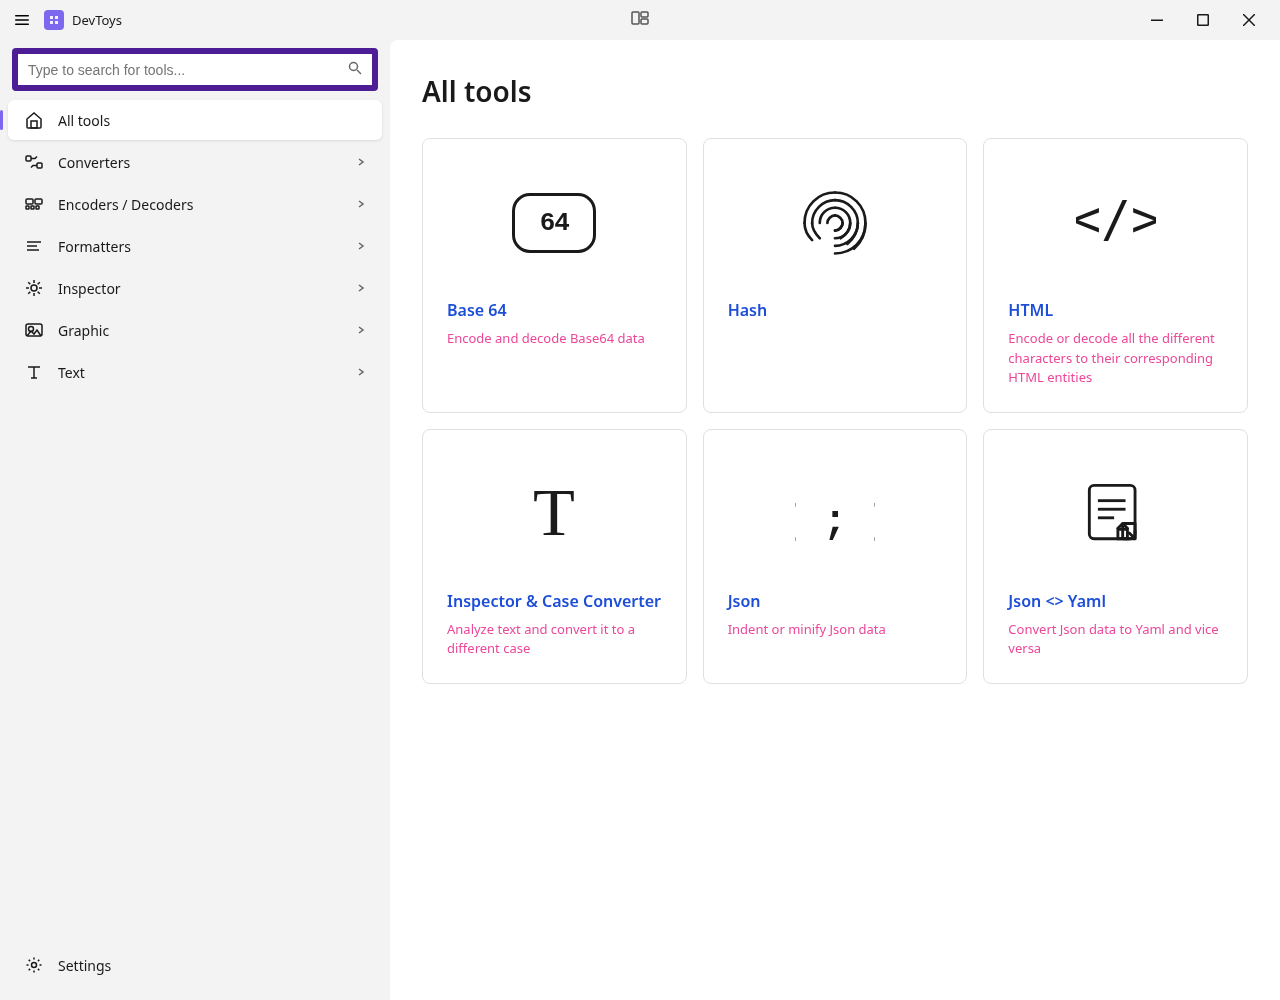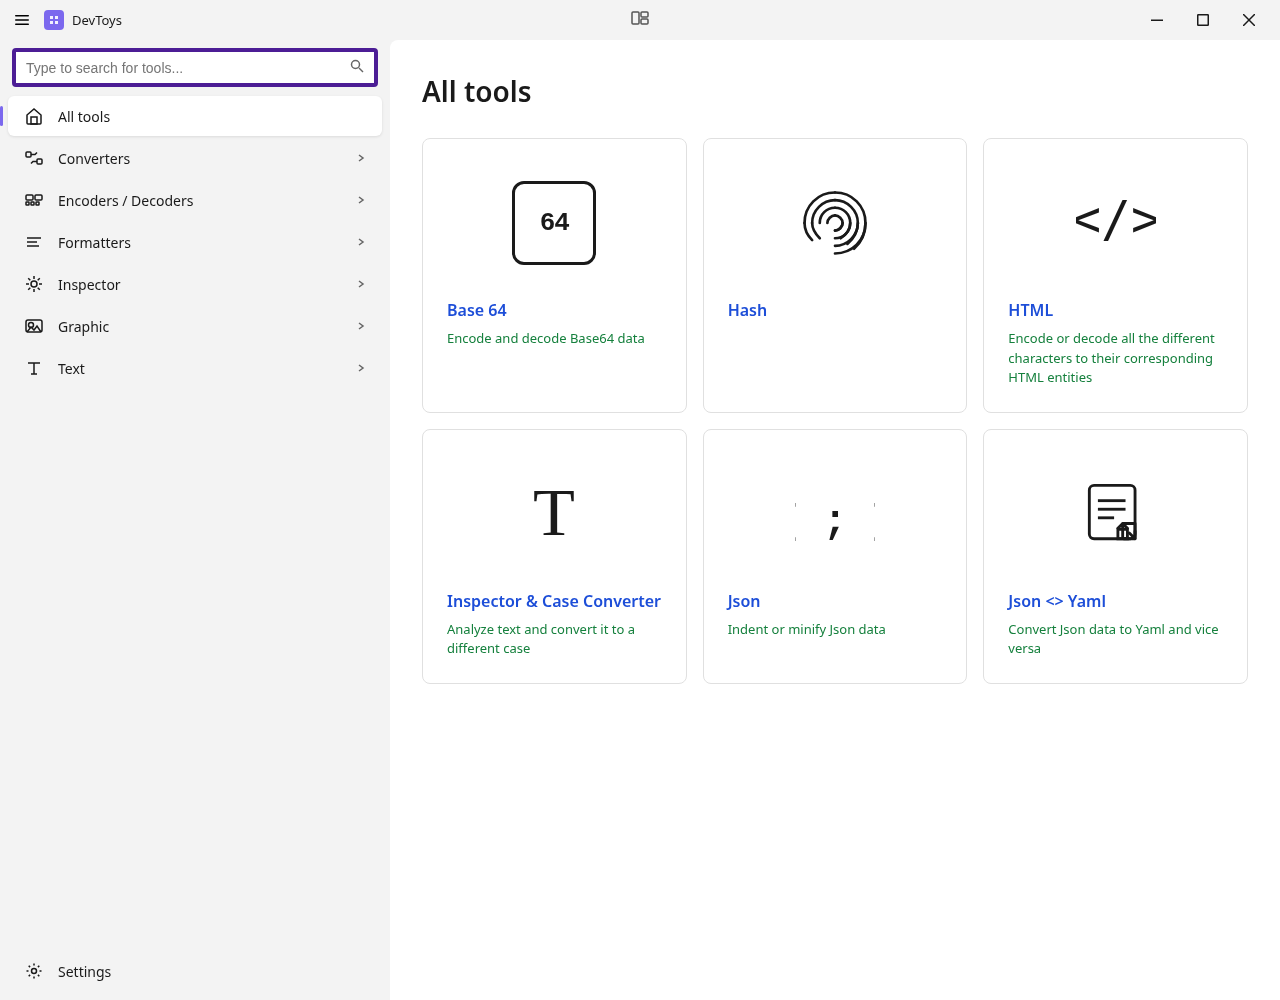--- a/index.html
+++ b/index.html
@@ -45,21 +45,21 @@
       flex-shrink: 0;
       overflow-y: auto;
     }
     .search-container {
       padding: 8px 12px 8px 12px;
     }
     .search-box {
       display: flex;
       align-items: center;
       background: white;
-      border: 4px solid #4c1d95;
+      border: 6px solid #4c1d95;
       border-radius: 4px;
       padding: 6px 10px;
       gap: 8px;
     }
     .search-box input {
       border: none; outline: none; background: transparent; flex: 1; font-size: 14px; color: #666;
     }
     .search-icon-wrap { color: #555; font-size: 14px; }
 
     .nav-item {
@@ -68,21 +68,21 @@
     .nav-item.active { background: white; box-shadow: 0 1px 3px rgba(0,0,0,0.1); }
     .nav-item.active::before {
       content: ''; position: absolute; left: -8px; top: 50%; transform: translateY(-50%);
       width: 3px; height: 20px; background: #7b68ee; border-radius: 2px;
     }
     .nav-item-label { font-size: 14px; color: #1a1a1a; flex: 1; }
     .nav-item-icon { width: 20px; height: 20px; display: flex; align-items: center; justify-content: center; flex-shrink: 0; }
     .nav-chevron { font-size: 11px; color: #666; }
 
     
-    .sidebar-bottom { margin-top: auto; padding-bottom: 8px; }
+    .sidebar-bottom { margin-top: auto; padding-bottom: 14px; }
 
     
     .main-content {
       flex: 1;
       background: white;
       border-radius: 8px 0 0 0;
       overflow-y: auto;
       padding: 32px 32px;
     }
     .page-title {
@@ -112,21 +112,21 @@
       justify-content: center;
       margin-bottom: 16px;
     }
     .tool-card-icon svg {
       width: 80px; height: 80px;
     }
     .tool-card-name {
       font-size: 16px; font-weight: 600; color: #1d4ed8; margin-bottom: 8px;
     }
     .tool-card-desc {
-      font-size: 13px; color: #15803d; line-height: 1.5;
+      font-size: 13px; color: #ec4899; line-height: 1.5;
     }
   </style>
 </head>
 <body>
 
 <div class="titlebar">
   <div class="titlebar-menu-icon">
     <svg width="16" height="16" viewBox="0 0 16 16" fill="currentColor">
       <rect x="1" y="3" width="14" height="1.5" rx="0.75"></rect>
       <rect x="1" y="7.25" width="14" height="1.5" rx="0.75"></rect>
@@ -306,21 +306,21 @@
     </div>
   </div>
 
   <div class="main-content">
     <h1 class="page-title">All tools</h1>
 
     <div class="tools-grid">
 
       <div class="tool-card">
         <div class="tool-card-icon">
-          <div style="border: 3.5px solid #1a1a1a; border-radius: 12px; width: 84px; height: 84px; display: flex; align-items: center; justify-content: center;">
+          <div style="border: 3.5px solid #1a1a1a; border-radius: 18px; width: 84px; height: 60px; display: flex; align-items: center; justify-content: center;">
             <span style="font-size: 26px; font-weight: 800; font-family: 'Courier New', monospace; color: #1a1a1a; letter-spacing: -1px;">64</span>
           </div>
         </div>
         <div class="tool-card-name">Base 64</div>
         <div class="tool-card-desc">Encode and decode Base64 data</div>
       </div>
 
       <div class="tool-card">
         <div class="tool-card-icon">
           <svg width="84" height="84" viewBox="0 0 84 84" fill="none">

